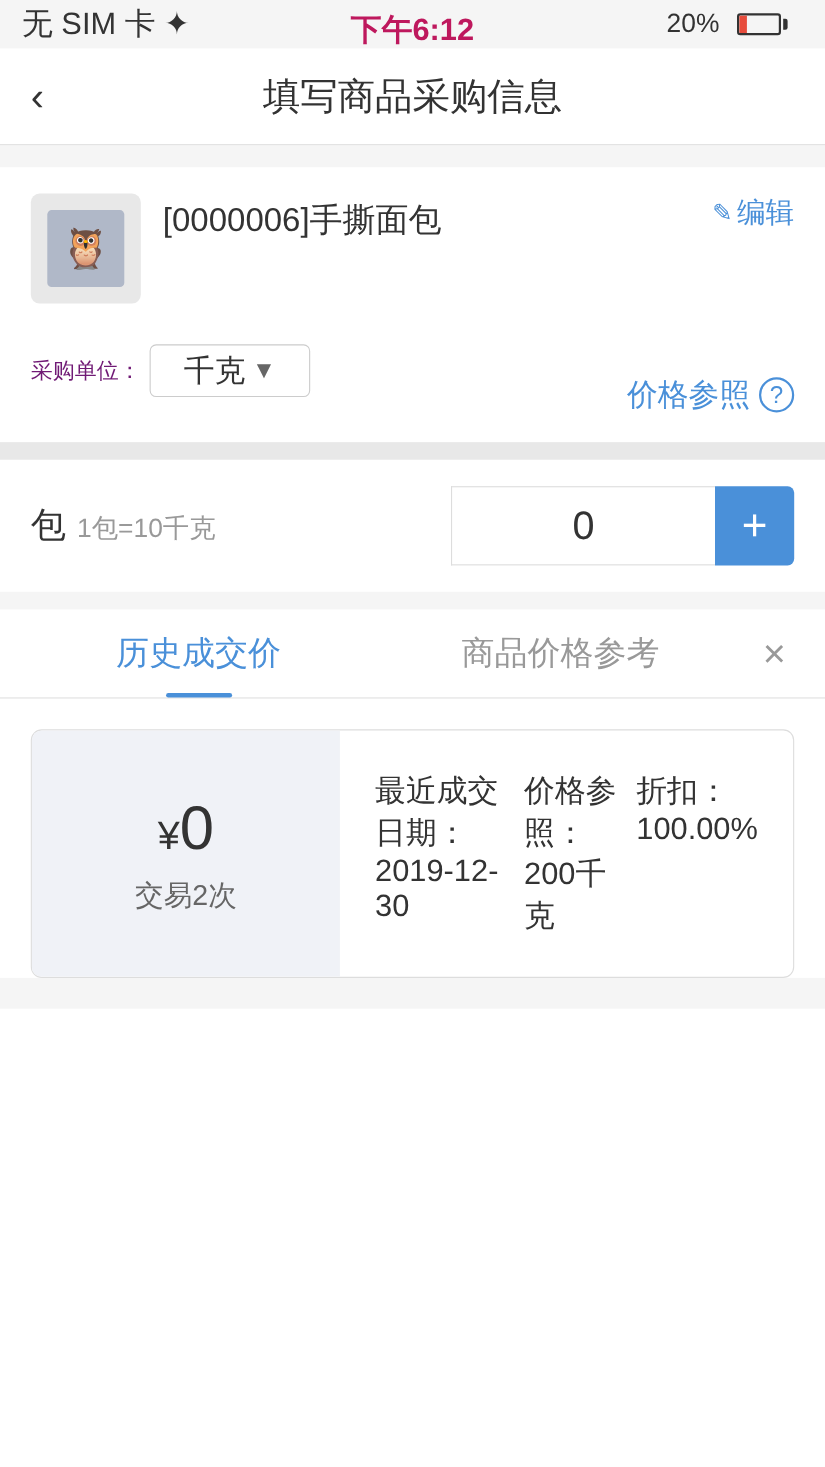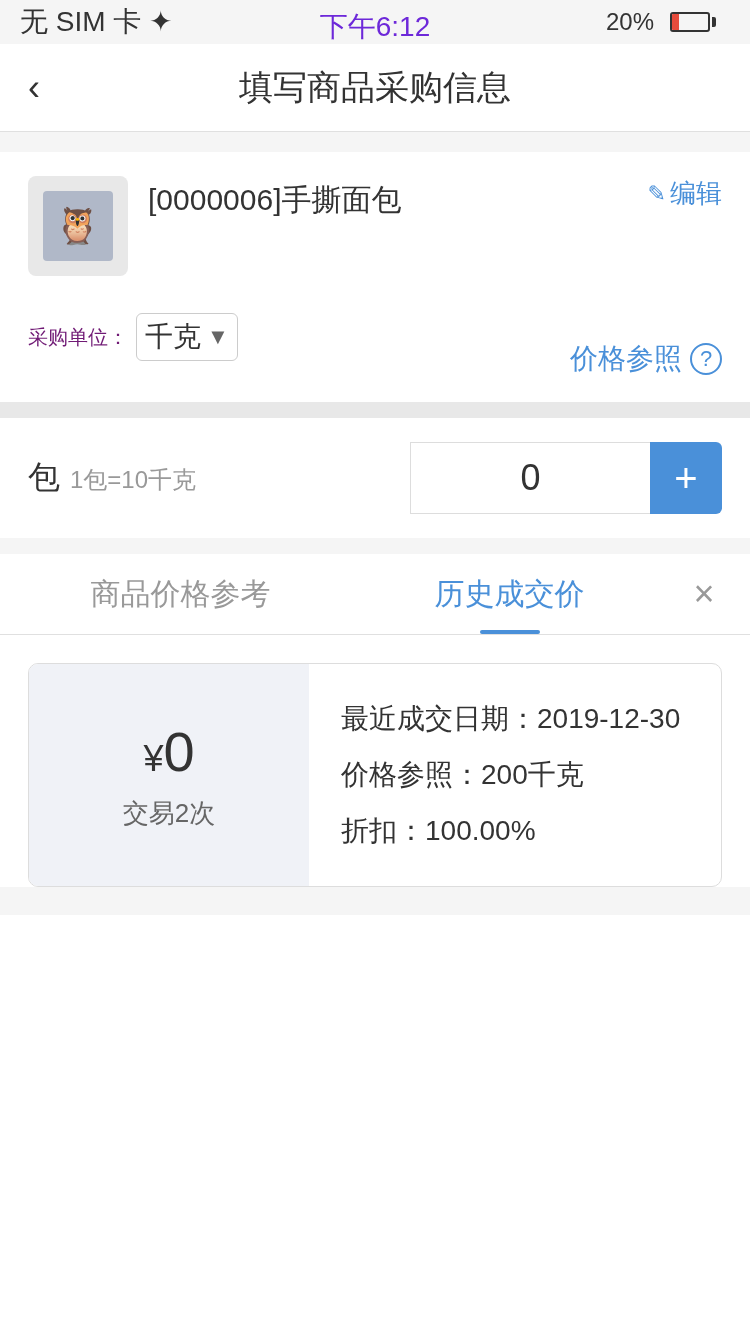--- a/index.html
+++ b/index.html
@@ -22,22 +22,22 @@
       justify-content: space-between;
       padding: 0 20px;
     }
     .status-left {
       font-size: 28px;
       color: #333;
       font-weight: 500;
     }
     .status-center {
       font-size: 28px;
-      color: #6d28d9;
-      font-weight: 400;
+      color: #be185d;
+      font-weight: 700;
       position: absolute;
       left: 50%;
       transform: translateX(-50%);
       top: 8px;
     }
     .status-right {
       display: flex;
       align-items: center;
       gap: 16px;
       font-size: 24px;
@@ -159,21 +159,21 @@
     .unit-label {
       font-size: 20px;
       color: #701a75;
     }
     .unit-select {
       display: flex;
       align-items: center;
       gap: 6px;
       border: 1px solid #ccc;
       border-radius: 6px;
-      padding: 4px 8px;
+      padding: 4px 30px;
       font-size: 28px;
       color: #333;
       background: #fff;
       cursor: pointer;
     }
     .unit-arrow {
       font-size: 22px;
       color: #666;
     }
     .price-ref {
@@ -331,21 +331,21 @@
     }
     .card-trade-count {
       font-size: 26px;
       color: #666;
       margin-top: 12px;
     }
     .card-right {
       flex: 1;
       padding: 36px 32px;
       display: flex;
-      flex-direction: column;
+      flex-direction: row;
       gap: 18px;
       justify-content: center;
     }
     .card-detail-row {
       font-size: 28px;
       color: #333;
     }
 
     
     .page-rest {
@@ -420,25 +420,25 @@
       <span>0</span>
     </div>
     <div class="qty-plus-btn">
       <span>+</span>
     </div>
   </div>
 </div>
 
 <div class="tabs-section">
   <div class="tabs-header">
+    <div class="tab-item active">
+      <span>历史成交价</span>
+    </div>
     <div class="tab-item">
       <span>商品价格参考</span>
-    </div>
-    <div class="tab-item active">
-      <span>历史成交价</span>
     </div>
     <div class="tab-close">
       <span>×</span>
     </div>
   </div>
 
   <div class="transaction-card">
     <div class="card-left">
       <div class="card-price">
         <span class="card-price-symbol">¥</span><span>0</span>

